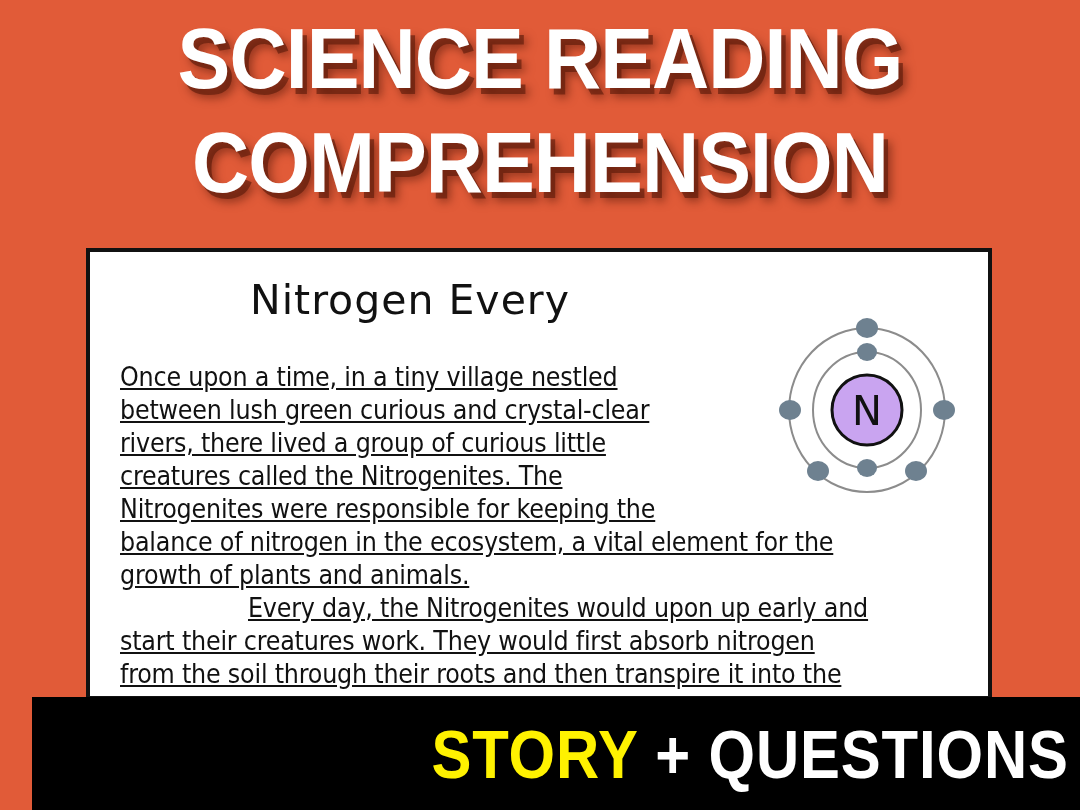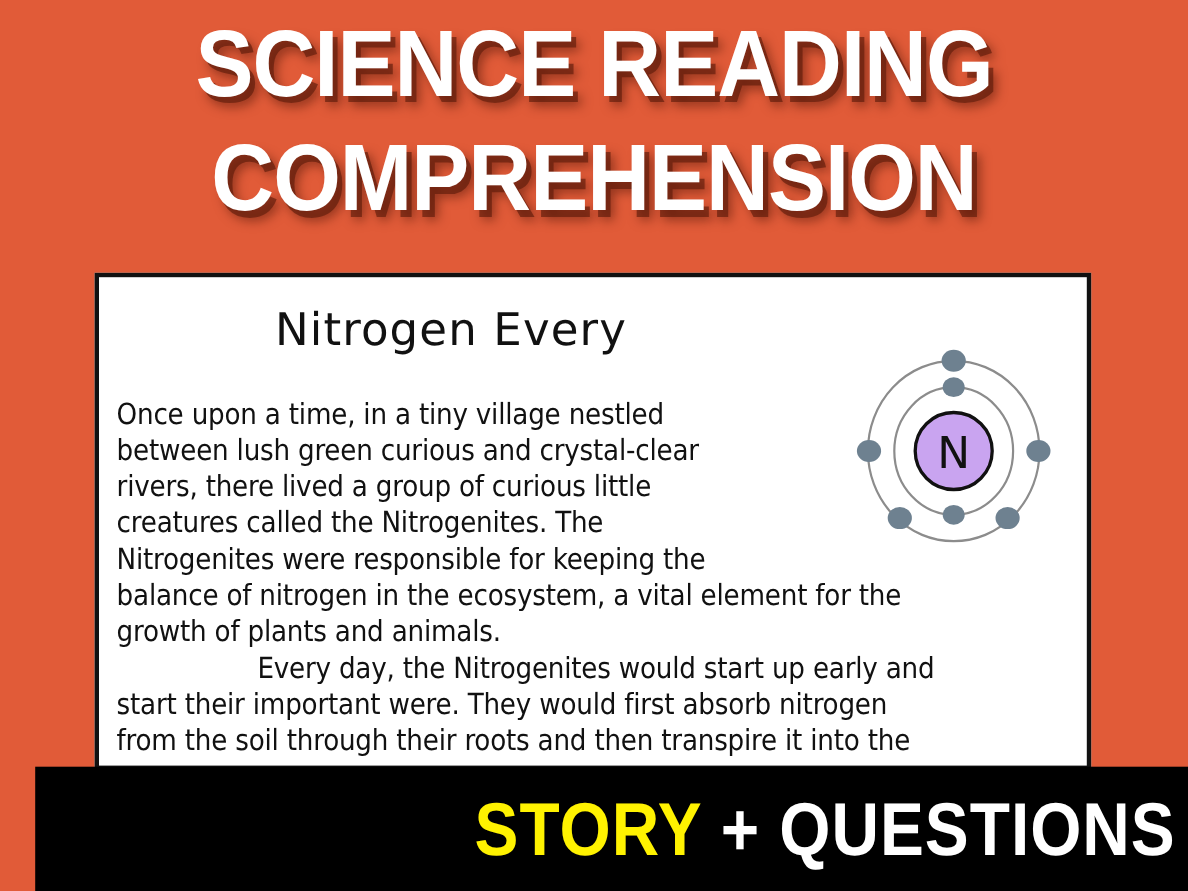--- a/index.html
+++ b/index.html
@@ -80,28 +80,29 @@
     text-align: center;
     font-family: "DejaVu Sans", sans-serif;
     font-size: 41px;
     font-weight: normal;
     color: #111111;
     letter-spacing: 1px;
   }
 
   #sheet-body {
     position: absolute;
-    left: 16px;
+    left: 30px;
     top: 108px;
     width: 866px;
     font-family: "DejaVu Sans Condensed", "DejaVu Sans", sans-serif;
     font-size: 26.5px;
     line-height: 33px;
     color: #111111;
     letter-spacing: -0.2px;
+    text-decoration: underline;
   }
   #sheet-body p {
     margin: 0;
   }
   .para-1 { width: 600px; }
   .indent { display: inline-block; width: 128px; }
 
   
   #atom {
     position: absolute;
@@ -197,22 +198,22 @@
       </div>
 
       <div id="sheet-body">
         <p class="para-1">Once upon a time, in a tiny village nestled</p>
         <p class="para-1">between lush green curious and crystal-clear</p>
         <p class="para-1">rivers, there lived a group of curious little</p>
         <p class="para-1">creatures called the Nitrogenites. The</p>
         <p>Nitrogenites were responsible for keeping the</p>
         <p> balance of nitrogen in the ecosystem, a vital element for the</p>
         <p>growth of plants and animals.</p>
-        <p><span class="indent"></span><span>Every day, the Nitrogenites would start up early and</span></p>
-        <p>start their important were. They would first absorb nitrogen</p>
+        <p><span class="indent"></span><span>Every day, the Nitrogenites would upon up early and</span></p>
+        <p>start their creatures work. They would first absorb nitrogen</p>
         <p>from the soil through their roots and then transpire it into the</p>
       </div>
 
     </div>
   </div>
 
   <div id="banner">
     <span class="banner-text"><span class="banner-story">STORY</span><span class="banner-rest"> + QUESTIONS</span></span>
   </div>
 

